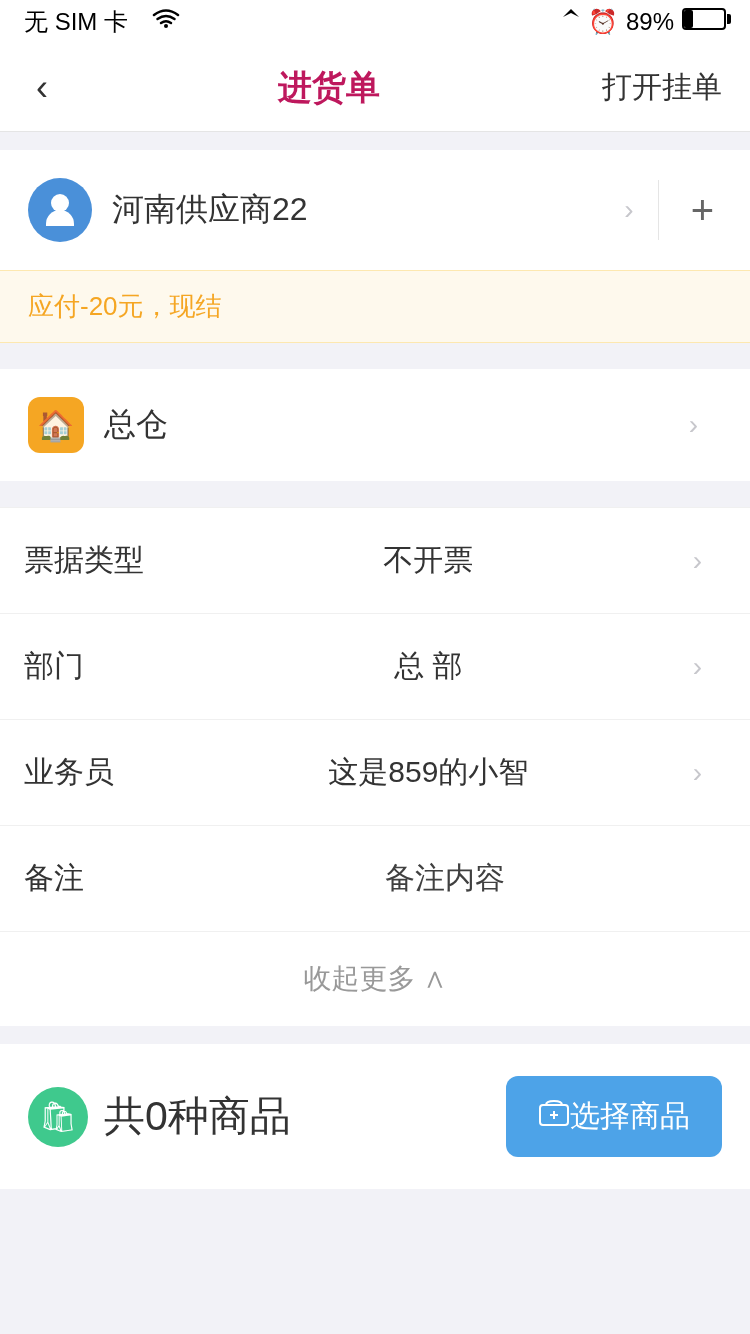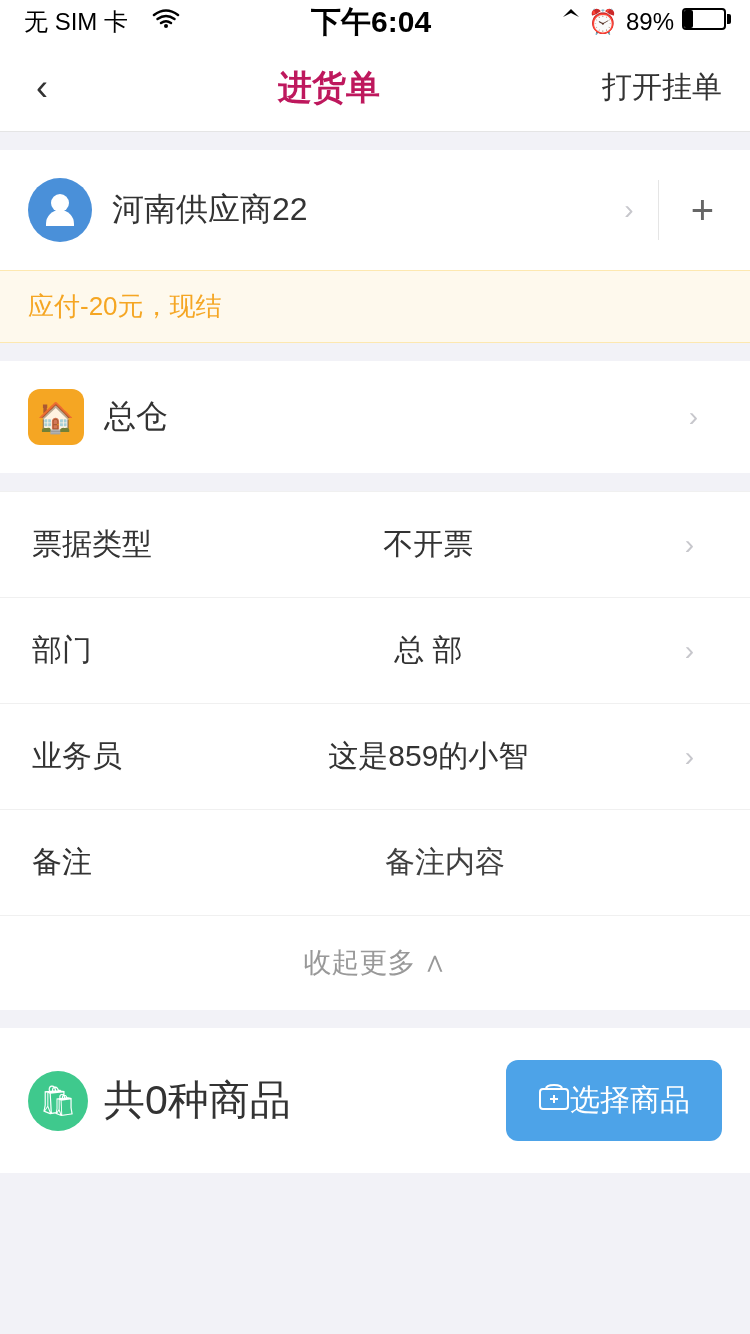--- a/index.html
+++ b/index.html
@@ -81,21 +81,21 @@
 
     
     .divider-line {
       height: 18px;
       background: #f2f2f7;
     }
 
     
     .card {
       background: #fff;
-      margin-bottom: 0;
+      margin-bottom: 8px;
     }
 
     
     .supplier-row {
       display: flex;
       align-items: center;
       padding: 28px 28px;
       background: #fff;
     }
     .supplier-avatar {
@@ -193,21 +193,21 @@
     .row-label {
       flex: 1;
       font-size: 32px;
       color: #333;
     }
 
     
     .form-row {
       display: flex;
       align-items: center;
-      padding: 32px 32px;
+      padding: 32px 24px;
       background: #fff;
       border-top: 1px solid #f0f0f0;
       cursor: pointer;
     }
     .form-key {
       width: 140px;
       font-size: 30px;
       color: #333;
       flex-shrink: 0;
     }
@@ -289,21 +289,20 @@
     <span>
       <svg width="28" height="20" viewBox="0 0 28 20">
         <path d="M14 14 Q14 14 14 14" fill="none"></path>
         <path d="M2 7 Q14 -2 26 7" stroke="#000" stroke-width="2.5" fill="none" stroke-linecap="round"></path>
         <path d="M5.5 11 Q14 5 22.5 11" stroke="#000" stroke-width="2.5" fill="none" stroke-linecap="round"></path>
         <path d="M9 15 Q14 11.5 19 15" stroke="#000" stroke-width="2.5" fill="none" stroke-linecap="round"></path>
         <circle cx="14" cy="18" r="2" fill="#000"></circle>
       </svg>
     </span>
   </div>
-  <div class="status-center">下午6:04</div>
   <div class="status-right">
     <span>
       <svg width="18" height="22" viewBox="0 0 18 22" fill="none">
         <path d="M9 1 L17 9 L9 5 L1 9 Z" fill="#000"></path>
       </svg>
     </span>
     <span>⏰</span>
     <span>89%</span>
     <span>
       <div class="battery-icon"><div class="battery-fill"></div></div>

